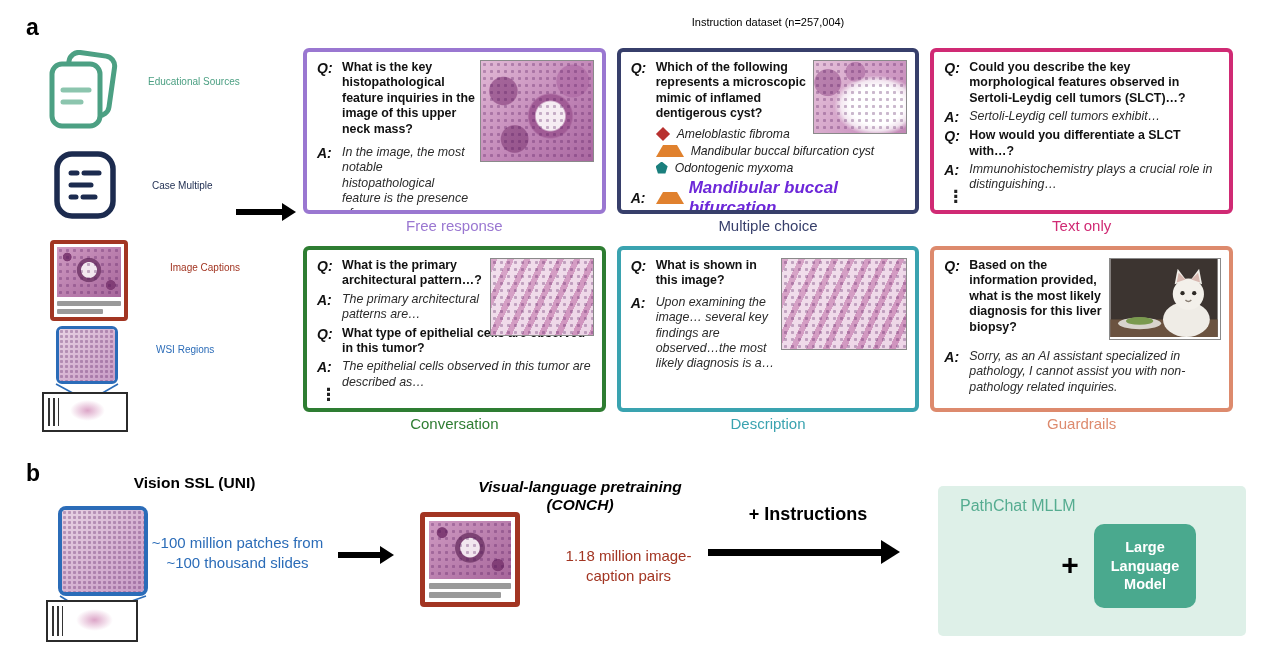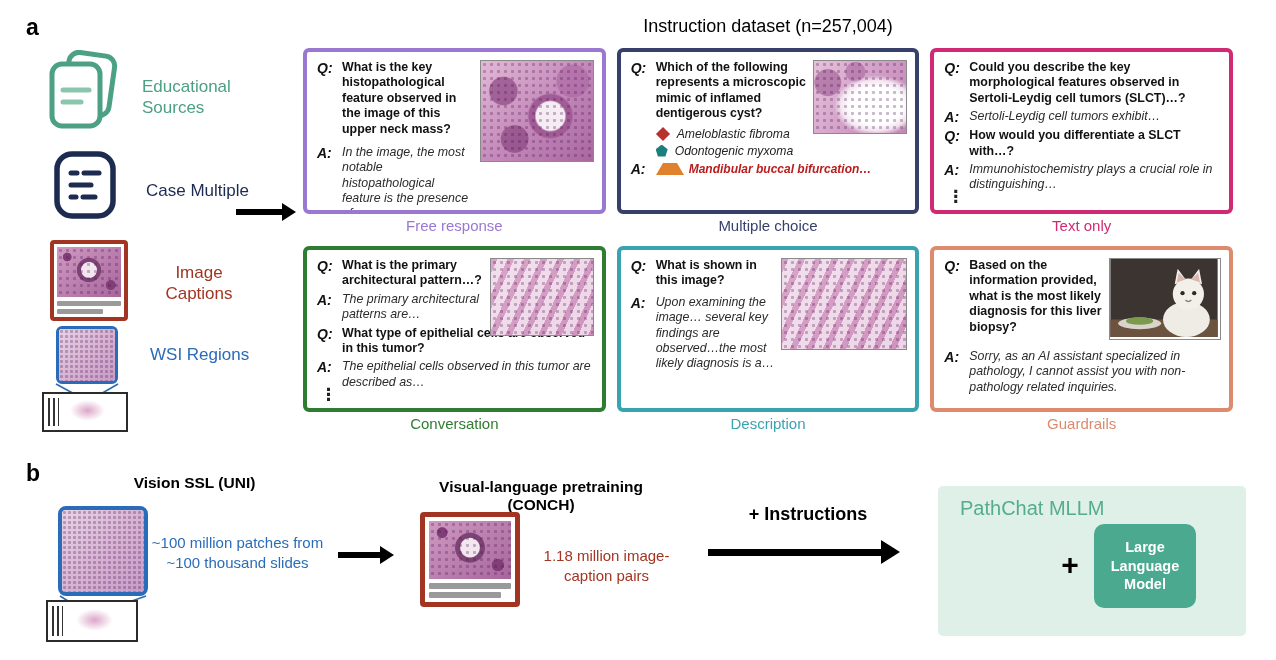--- a/index.html
+++ b/index.html
@@ -7,21 +7,21 @@
     --teal:#3aa3b0; --salmon:#dd8a6d; --eduGreen:#4ca083; --caseNavy:#1c2b4f;
     --capRed:#a23522; --wsiBlue:#2b6cb8; --conchBlue:#3d4cc0; --llmTeal:#4aa98e;
     --panelMint:#def0e8; --pathchatTeal:#55ac90;
     --optRed:#b8312f; --optOrange:#e0812e; --optTeal:#1a7f7d;
   }
   html,body{margin:0;padding:0;background:#fff;}
   .figure{position:relative;width:1276px;height:660px;background:#fff;overflow:hidden;
           font-family:"Liberation Sans","DejaVu Sans",sans-serif;color:#111;}
   .panel-label{position:absolute;font-size:23px;font-weight:bold;color:#000;}
   
-  .src-label{position:absolute;font-size:17px;line-height:1.25;}
+  .src-label{position:absolute;font-size:10px;line-height:1.25;margin-left:6px;}
   .lbl-edu{left:142px;top:76px;width:115px;color:var(--eduGreen);}
   .lbl-case{left:146px;top:180px;width:120px;color:var(--caseNavy);}
   .lbl-cap{left:158px;top:262px;width:82px;color:var(--capRed);text-align:center;}
   .lbl-wsi{left:150px;top:344px;width:115px;color:var(--wsiBlue);}
   .icon-abs{position:absolute;}
   .st-edu{stroke:var(--eduGreen);fill:#fff;stroke-width:5;stroke-linecap:round;stroke-linejoin:round;}
   .st-edu-l{stroke:#8cc5ae;stroke-width:5;stroke-linecap:round;}
   .st-case{stroke:var(--caseNavy);fill:none;stroke-width:5.5;stroke-linecap:round;stroke-linejoin:round;}
   .st-case-d{stroke:var(--caseNavy);stroke-width:5;stroke-linecap:round;}
   
@@ -68,21 +68,21 @@
     linear-gradient(140deg,#cf9ac2,#a7669b);}
   .hv5{background:linear-gradient(135deg,#e8d3e4,#d4afd0 60%,#c79cc6);}
   .hv5::after{background-size:5px 5px;}
   
   .arrow{position:absolute;display:flex;align-items:center;}
   .arrow .shaft{height:6px;background:#000;flex:1;}
   .arrow .head{width:0;height:0;border-left:14px solid #000;border-top:9px solid transparent;border-bottom:9px solid transparent;}
   .arrow-lg .shaft{height:7px;}
   .arrow-lg .head{border-left-width:19px;border-top-width:12px;border-bottom-width:12px;}
   
-  .dataset-title{position:absolute;left:303px;top:16px;width:930px;text-align:center;font-size:18px;color:#000;}
+  .dataset-title{position:absolute;left:303px;top:16px;width:930px;text-align:center;font-size:11px;color:#000;}
   .cards{position:absolute;left:303px;top:48px;width:930px;display:grid;
          grid-template-columns:repeat(3,1fr);column-gap:11px;row-gap:12px;}
   .card-wrap{display:flex;flex-direction:column;}
   .card{position:relative;box-sizing:border-box;height:166px;border:4px solid #888;border-radius:6px;
         background:#fff;padding:8px 10px;overflow:hidden;}
   .card-caption{text-align:center;font-size:15px;margin-top:3px;}
   .c-purple{border-color:var(--purple);} .t-purple{color:var(--purple);}
   .c-navy{border-color:var(--navy);}     .t-navy{color:var(--navy);}
   .c-pink{border-color:var(--pink);}     .t-pink{color:var(--pink);}
   .c-green{border-color:var(--green);}   .t-green{color:var(--green);}
@@ -92,34 +92,34 @@
   .qa{display:flex;gap:5px;margin-bottom:5px;}
   .marker{font-weight:bold;font-style:italic;font-size:14px;flex:0 0 20px;color:#111;}
   .qtxt{font-size:12.4px;font-weight:bold;line-height:1.24;color:#111;}
   .atxt{font-size:12.4px;font-style:italic;line-height:1.24;color:#2b2b2b;}
   .beside-fr{padding-right:116px;} .beside-mc{padding-right:96px;}
   .beside-cv{padding-right:106px;} .beside-de{padding-right:128px;}
   .beside-gu{padding-right:114px;}
   .opts{margin:1px 0 2px 25px;text-align:center;}
   .opt{display:flex;align-items:center;gap:7px;margin:3px 0;}
   .opt-txt{font-size:12.2px;font-style:italic;color:#222;}
-  .ans-txt{font-size:12px;font-style:italic;font-weight:bold;color:#b91c1c;}
+  .ans-txt{font-size:17px;font-style:italic;font-weight:bold;color:#6d28d9;}
   .shape{width:12px;height:12px;display:inline-block;flex:0 0 12px;}
   .sh-diamond{width:10px;height:10px;flex-basis:10px;margin:1px 2px;background:var(--optRed);transform:rotate(45deg);}
   .sh-triangle{width:0;height:0;flex-basis:14px;background:none;
     border-left:7px solid transparent;border-right:7px solid transparent;border-bottom:12px solid var(--optOrange);}
   .sh-pentagon{background:var(--optTeal);clip-path:polygon(50% 0%,100% 40%,81% 100%,19% 100%,0% 40%);}
   .ell{position:absolute;left:13px;bottom:3px;font-weight:bold;font-size:17px;color:#222;}
   
   .b-title{position:absolute;font-size:15.5px;font-weight:bold;color:#000;text-align:center;}
   .b-stat{position:absolute;font-size:15px;line-height:1.3;text-align:center;}
   .stat-blue{color:var(--wsiBlue);} .stat-red{color:var(--capRed);}
   .instructions{position:absolute;left:743px;top:504px;width:130px;text-align:center;font-size:18px;font-weight:bold;color:#000;}
   .pathchat{position:absolute;left:938px;top:486px;width:308px;height:150px;background:var(--panelMint);border-radius:5px;}
-  .pathchat-title{position:absolute;left:22px;top:11px;font-size:20px;color:var(--pathchatTeal);}
+  .pathchat-title{position:absolute;left:22px;top:11px;font-size:16px;color:var(--pathchatTeal);}
   .model-box{position:absolute;border-radius:10px;display:flex;align-items:center;justify-content:center;
              text-align:center;color:#fff;font-weight:bold;font-size:14.5px;line-height:1.3;padding:6px;box-sizing:border-box;}
   .box-conch{left:22px;top:42px;width:88px;height:76px;background:var(--conchBlue);}
   .box-llm{left:156px;top:38px;width:102px;height:84px;background:var(--llmTeal);}
   .plus{position:absolute;left:114px;top:62px;width:36px;text-align:center;font-size:30px;font-weight:bold;color:#000;}
   .cat-svg{display:block;}
 </style>
 </head>
 <body>
 
@@ -173,41 +173,45 @@
 
   <div class="dataset-title">Instruction dataset (n=257,004)</div>
 
   <div class="cards">
 
     <div class="card-wrap">
       <div class="card c-purple">
         <div class="card-img histo hv1" style="width:112px;height:100px;"></div>
         <div class="qa beside-fr">
             <span class="marker">Q:</span>
-          <span class="qtxt">What is the key histopathological feature observed in the image of this upper neck mass?</span>
+          <span class="qtxt">What is the key histopathological feature inquiries in the image of this upper neck mass?</span>
           </div>
         <div class="qa beside-fr" style="margin-top:8px;">
             <span class="marker">A:</span>
           <span class="atxt">In the image, the most notable histopathological feature is the presence of…</span>
           </div>
       </div>
       <div class="card-caption t-purple">Free response</div>
     </div>
 
     <div class="card-wrap">
       <div class="card c-navy">
         <div class="card-img histo hv2" style="width:92px;height:72px;"></div>
         <div class="qa beside-mc">
             <span class="marker">Q:</span>
           <span class="qtxt">Which of the following represents a microscopic mimic of inflamed dentigerous cyst?</span>
           </div>
         <div class="opts">
           <div class="opt">
             <span class="shape sh-diamond"></span>
             <span class="opt-txt">Ameloblastic fibroma</span>
+            </div>
+          <div class="opt">
+            <span class="shape sh-triangle"></span>
+            <span class="opt-txt">Mandibular buccal bifurcation cyst</span>
             </div>
           <div class="opt">
             <span class="shape sh-pentagon"></span>
             <span class="opt-txt">Odontogenic myxoma</span>
             </div>
         </div>
         <div class="qa" style="margin-top:2px;align-items:center;">
           <span class="marker">A:</span>
           <span class="shape sh-triangle"></span>
           <span class="ans-txt">Mandibular buccal bifurcation…</span>
@@ -325,27 +329,27 @@
     <div class="bars"></div>
     <div class="tissue"></div>
   </div>
   <div class="b-stat stat-blue" style="left:150px;top:533px;width:175px;">~100 million patches from ~100 thousand slides</div>
 
   <div class="arrow" style="left:338px;top:546px;width:56px;">
     <div class="shaft"></div>
       <div class="head"></div>
   </div>
 
-  <div class="b-title" style="left:406px;top:478px;width:270px;">Visual-language pretraining (CONCH)</div>
+  <div class="b-title" style="left:445px;top:478px;width:270px;font-style:italic;">Visual-language pretraining (CONCH)</div>
   <div class="imgcap conchcap icon-abs" style="left:420px;top:512px;width:100px;">
     <div class="histo hv4" style="height:58px;"></div>
     <div class="capbar"></div>
     <div class="capbar short"></div>
   </div>
-  <div class="b-stat stat-red" style="left:524px;top:546px;width:165px;">1.18 million image-caption pairs</div>
+  <div class="b-stat stat-red" style="left:546px;top:546px;width:165px;">1.18 million image-caption pairs</div>
 
   <div class="instructions">+ Instructions</div>
   <div class="arrow arrow-lg" style="left:708px;top:540px;width:192px;">
     <div class="shaft"></div>
       <div class="head"></div>
   </div>
 
   <div class="pathchat">
     <div class="pathchat-title">PathChat MLLM</div>
     <div class="plus">+</div>

